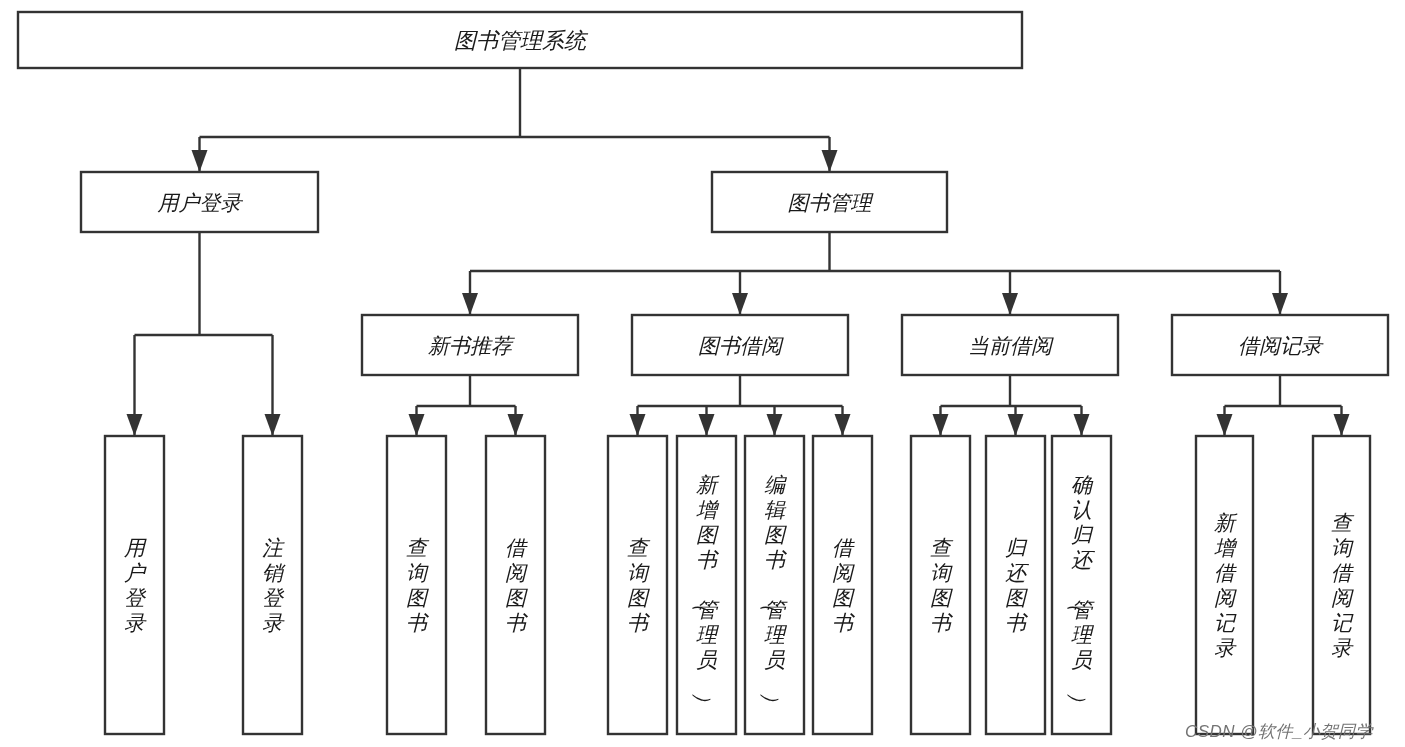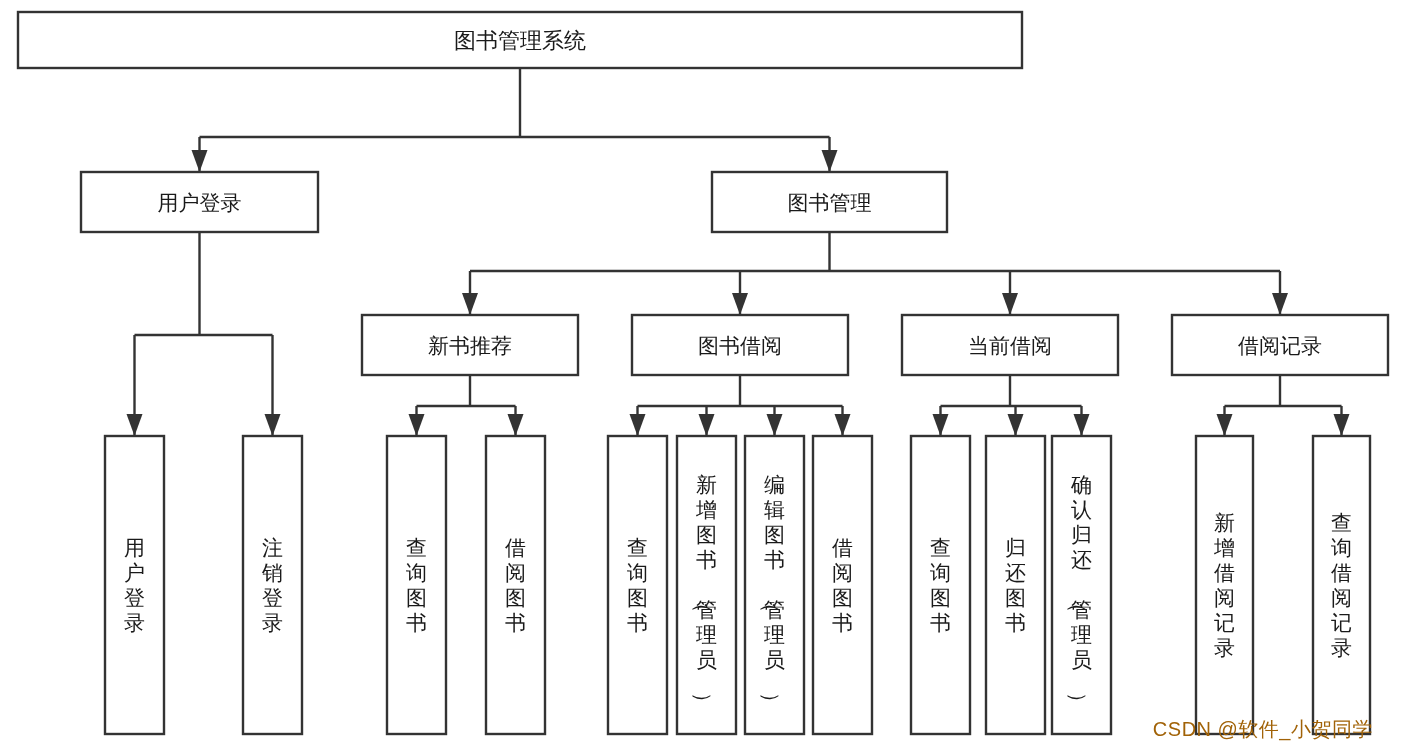--- a/index.html
+++ b/index.html
@@ -11,20 +11,21 @@
     width: 1405px;
     height: 747px;
     font-family: "Liberation Sans", sans-serif;
     overflow: hidden;
   }
   #diagram-root {
     position: relative;
     width: 1381px;
     height: 747px;
     background: #ffffff;
+    font-style: italic;
   }
   svg.diagram {
     position: absolute;
     left: 0;
     top: 0;
     width: 1405px;
     height: 747px;
     display: block;
   }
   .node-box {
@@ -63,22 +64,22 @@
     font-size: 21px;
     fill: #1a1a1a;
     text-anchor: middle;
     white-space: pre;
   }
   .watermark-text {
     position: absolute;
     right: 8px;
     bottom: 4px;
     font-family: "Liberation Sans", sans-serif;
-    font-size: 20px;
-    color: #a16207;
+    font-size: 17px;
+    color: #737373;
     letter-spacing: 0.5px;
     user-select: none;
     white-space: pre;
   }
 </style>
 </head>
 <body>
 
 <div id="diagram-root">
 

